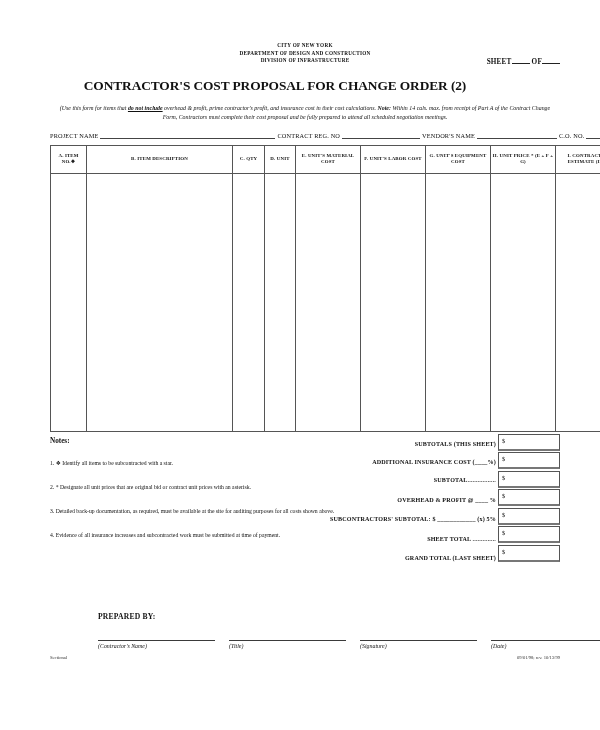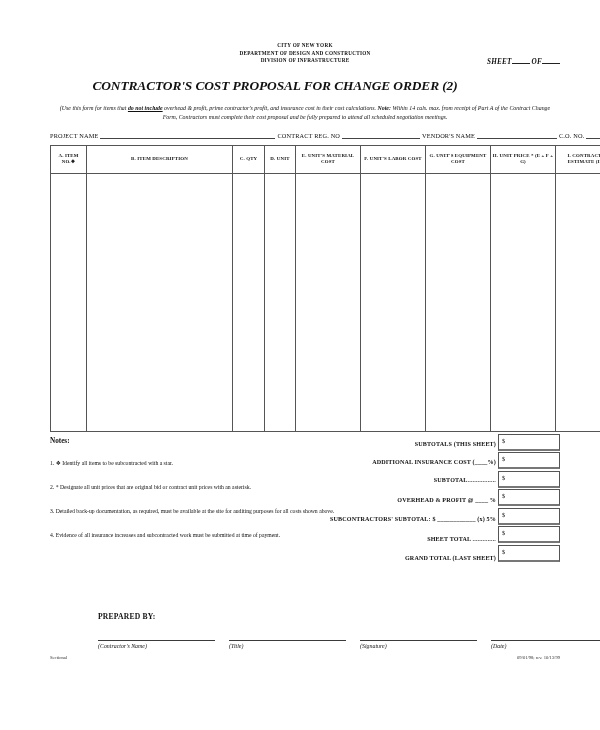--- a/index.html
+++ b/index.html
@@ -27,21 +27,20 @@
   .agency div {
     font-size: 5.2px;
     font-weight: bold;
     letter-spacing: 0.25px;
     text-transform: uppercase;
   }
   .title-row {
     position: relative;
     margin-top: 13px;
     height: 20px;
-    font-style: italic;
   }
   .form-title {
     text-align: center;
     font-size: 13.4px;
     font-weight: bold;
     letter-spacing: -0.1px;
     padding-right: 60px;
   }
   .sheet-of {
     position: absolute;

